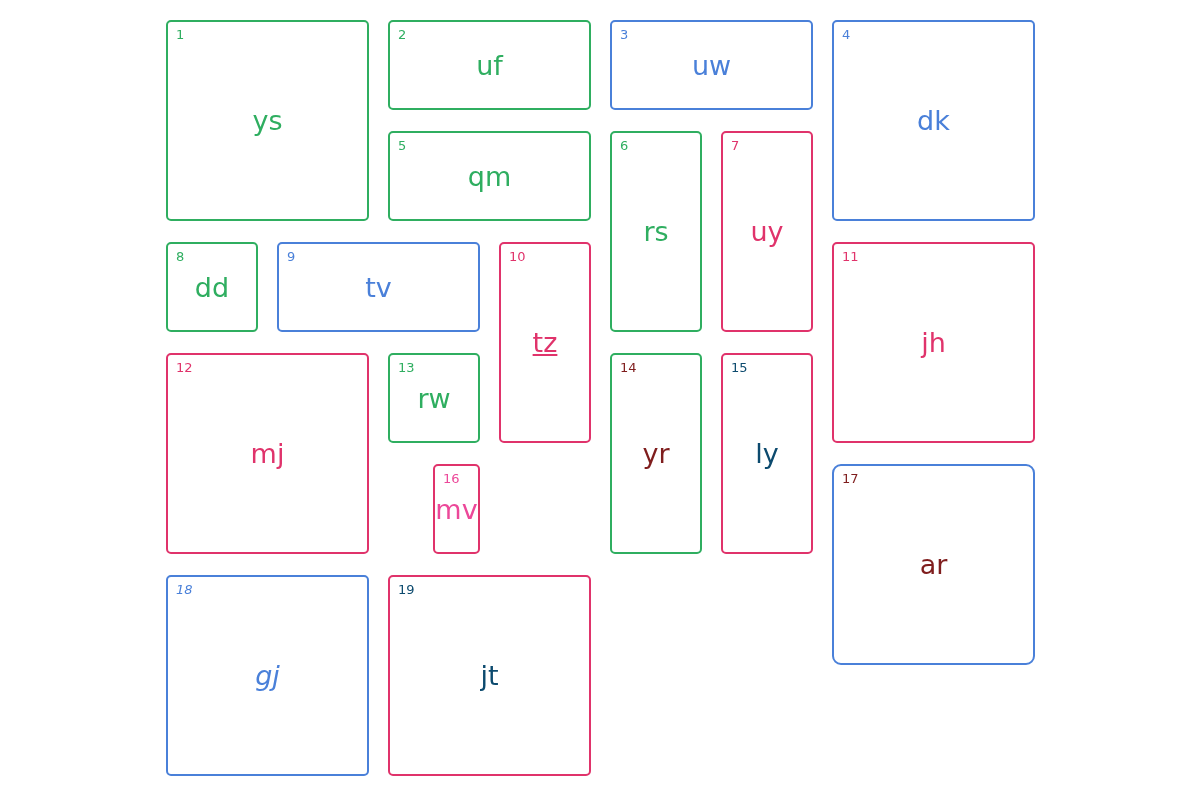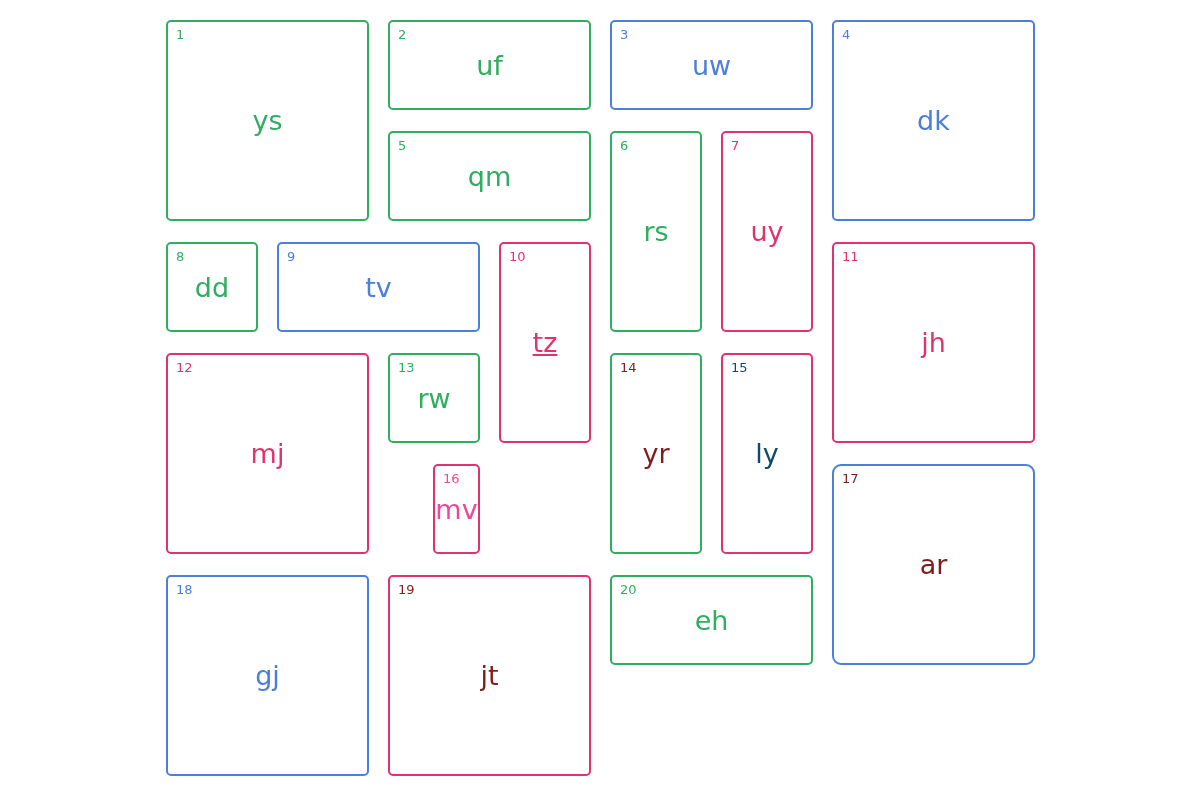--- a/index.html
+++ b/index.html
@@ -114,26 +114,22 @@
         <span class="label">ly</span>
       </div>
       <div class="box" style="grid-area: 5 / 3 / span 1 / span 1; border-color: rgb(224, 51, 107); color: #ec4899; margin-left: 45px;">
         <span class="num">16</span>
         <span class="label">mv</span>
       </div>
       <div class="box" style="grid-area: 5 / 7 / span 2 / span 2; border-color: rgb(74, 128, 217); color: #7f1d1d; border-radius: 9px;">
         <span class="num">17</span>
         <span class="label">ar</span>
       </div>
-      <div class="box" style="grid-area: 6 / 1 / span 2 / span 2; border-color: rgb(74, 128, 217); color: rgb(74, 128, 217);">
+      <div class="box" style="grid-area: 6 / 1 / span 2 / span 2; border-color: rgb(74, 128, 217); color: rgb(74, 128, 217); font-style: italic;">
         <span class="num">18</span>
         <span class="label">gj</span>
       </div>
-      <div class="box" style="grid-area: 6 / 3 / span 2 / span 2; border-color: rgb(224, 51, 107); color: #7f1d1d; align-items: center;">
+      <div class="box" style="grid-area: 6 / 3 / span 2 / span 2; border-color: rgb(224, 51, 107); color: #0c4a6e; align-items: center;">
         <span class="num">19</span>
         <span class="label">jt</span>
-      </div>
-      <div class="box" style="grid-area: 6 / 5 / span 1 / span 2; border-color: rgb(47, 174, 96); color: rgb(47, 174, 96);">
-        <span class="num">20</span>
-        <span class="label">eh</span>
       </div>
     </div>
 </div>
 
 </body></html>

